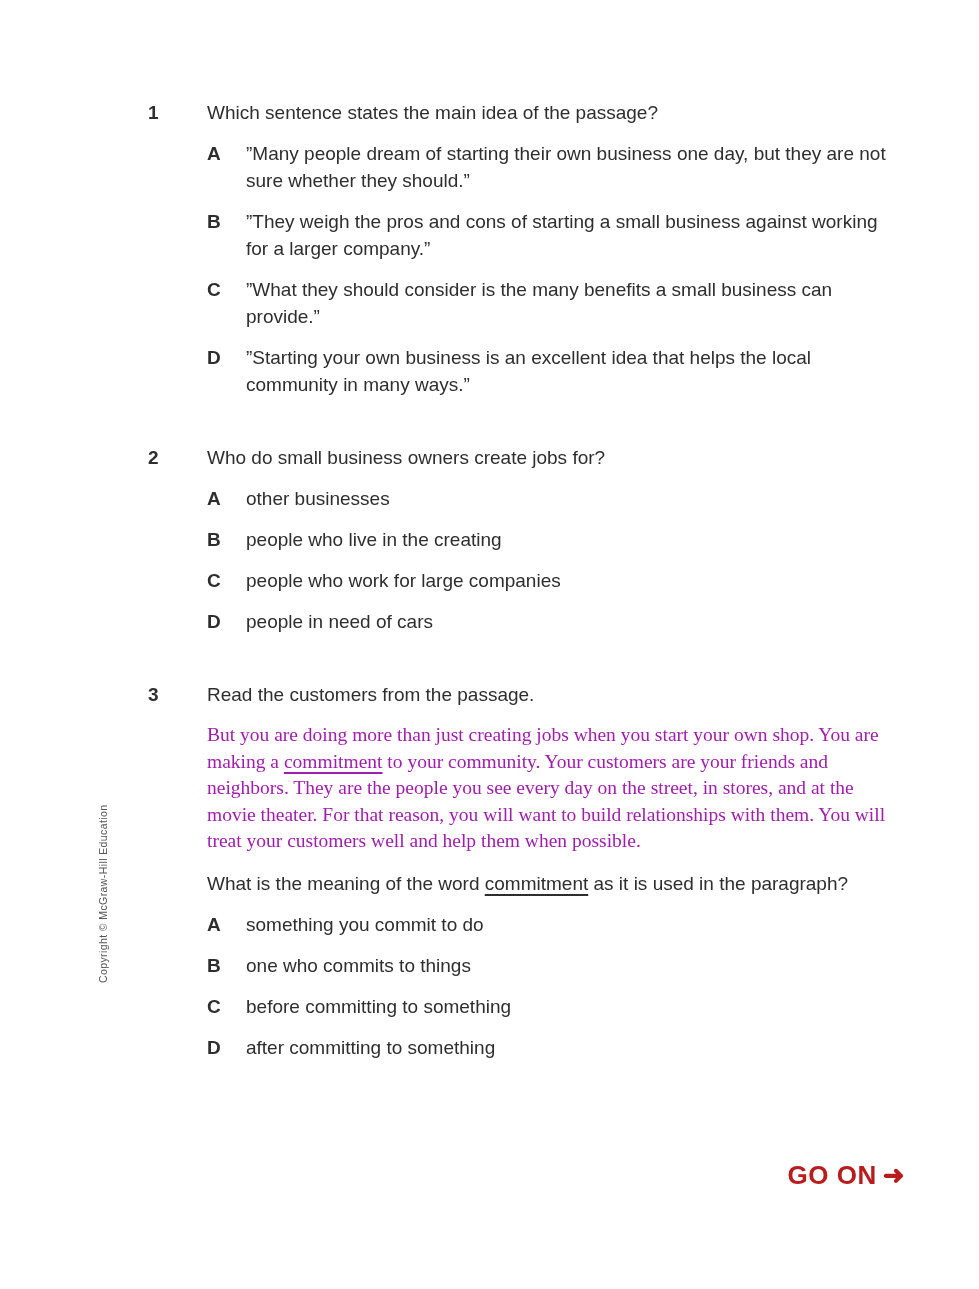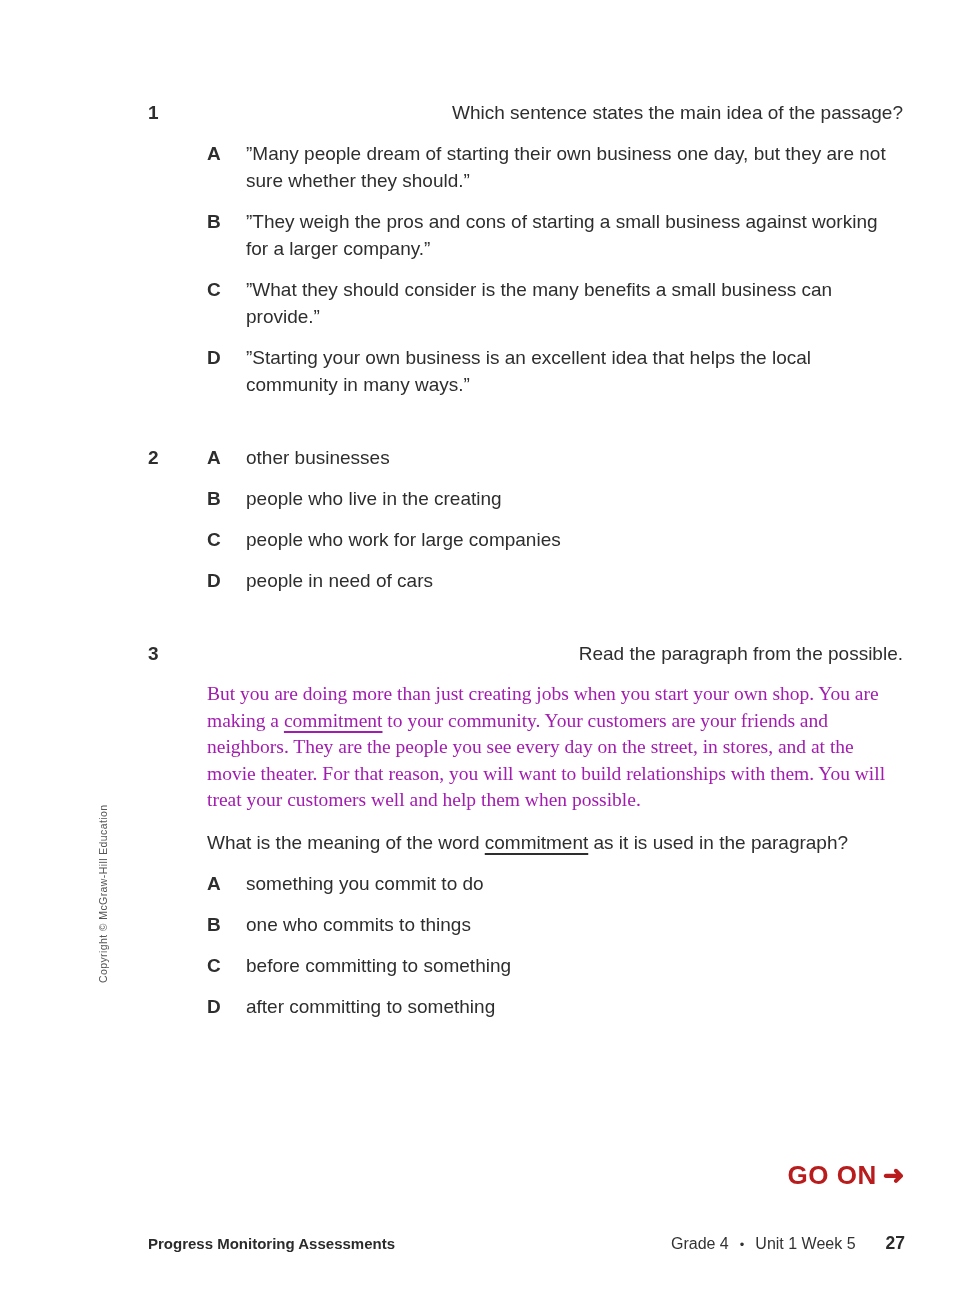--- a/index.html
+++ b/index.html
@@ -52,21 +52,20 @@
     flex-shrink: 0;
     font-weight: 700;
     font-size: 19px;
     line-height: 27px;
   }
   .qbody { flex: 1; }
   .prompt {
     font-size: 19px;
     line-height: 27px;
     margin-bottom: 14px;
-    text-align: right;
   }
   .choice {
     display: flex;
     font-size: 19px;
     line-height: 27px;
     margin-bottom: 14px;
   }
   .choice:last-child { margin-bottom: 0; }
   .letter {
     width: 39px;
@@ -159,20 +158,21 @@
         <div class="choice">
           <span class="letter">D</span>
           <span class="ctext">”Starting your own business is an excellent idea that helps the local community in many ways.”</span>
         </div>
       </div>
     </div>
 
     <div class="question q2">
       <div class="qnum">2</div>
       <div class="qbody">
+        <div class="prompt">Who do small business owners create jobs for?</div>
         <div class="choice">
           <span class="letter">A</span>
           <span class="ctext">other businesses</span>
         </div>
         <div class="choice">
           <span class="letter">B</span>
           <span class="ctext">people who live in the creating</span>
         </div>
         <div class="choice">
           <span class="letter">C</span>
@@ -181,21 +181,21 @@
         <div class="choice">
           <span class="letter">D</span>
           <span class="ctext">people in need of cars</span>
         </div>
       </div>
     </div>
 
     <div class="question q3">
       <div class="qnum">3</div>
       <div class="qbody">
-        <div class="prompt">Read the paragraph from the possible.</div>
+        <div class="prompt">Read the customers from the passage.</div>
         <div class="passage"><span>But you are doing more than just creating jobs when you start your own shop. You are making a </span><span class="u-word">commitment</span><span> to your community. Your customers are your friends and neighbors. They are the people you see every day on the street, in stores, and at the movie theater. For that reason, you will want to build relationships with them. You will treat your customers well and help them when possible.</span></div>
         <div class="subprompt"><span>What is the meaning of the word </span><span class="u-word">commitment</span><span> as it is used in the paragraph?</span></div>
         <div class="choice">
           <span class="letter">A</span>
           <span class="ctext">something you commit to do</span>
         </div>
         <div class="choice">
           <span class="letter">B</span>
           <span class="ctext">one who commits to things</span>
         </div>
@@ -209,23 +209,14 @@
         </div>
       </div>
     </div>
 
   </div>
 
   <div class="goon">
     <span>GO ON</span><span class="arrow">➜</span>
   </div>
 
-  <div class="footer">
-    <span class="f-left">Progress Monitoring Assessments</span>
-    <span class="f-right">
-      <span>Grade 4</span>
-      <span class="f-sep">•</span>
-      <span>Unit 1 Week 5</span>
-      <span class="f-page">27</span>
-    </span>
-  </div>
 
 </div>
 
 </body></html>

